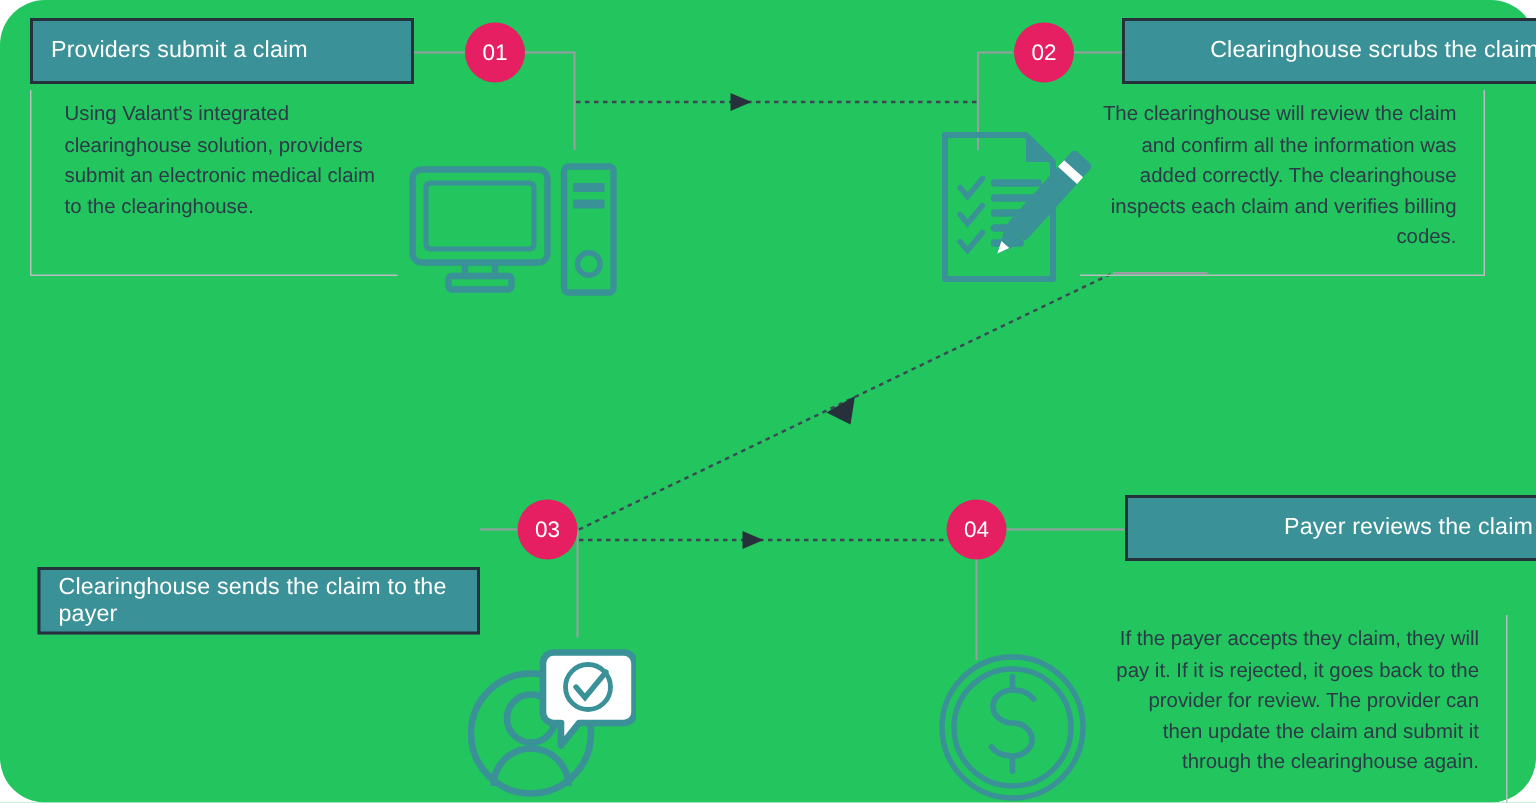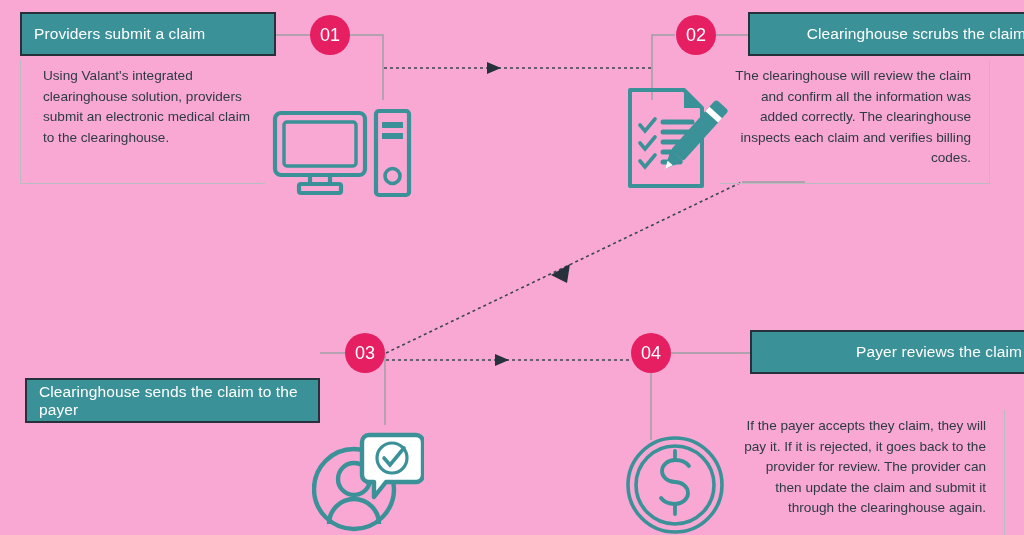--- a/index.html
+++ b/index.html
@@ -2,21 +2,21 @@
 <html><head>
 <meta charset="utf-8">
 <style>
   html,body{margin:0;padding:0;background:#ffffff;}
   body{
     width:1024px;height:535px;
     font-family:"Liberation Sans", sans-serif;
     -webkit-font-smoothing:antialiased;
     overflow:hidden;
   }
-  #stage{position:relative;width:1024px;height:535px;background:#f9a8d4;}
+  #stage{position:relative;width:1024px;height:535px;background:#22c55e;border-radius:30px;}
 
   
   #connectors{position:absolute;inset:0;width:1024px;height:535px;pointer-events:none;}
 
   
   .hdr{
     position:absolute;
     background:#3a9197;
     border:2px solid #26313c;
     box-sizing:border-box;
@@ -45,21 +45,21 @@
   .body.bl .btxt{text-align:left;}
   .body.br .btxt{text-align:right;}
 
   
   .badge{
     position:absolute;
     width:40px;height:40px;
     border-radius:50%;
     background:#e51f61;
     color:#ffffff;
-    font-size:18px;
+    font-size:15px;
     display:flex;align-items:center;justify-content:center;
     z-index:5;
   }
 
   
   .icon{position:absolute;}
 </style>
 </head>
 <body>
 

